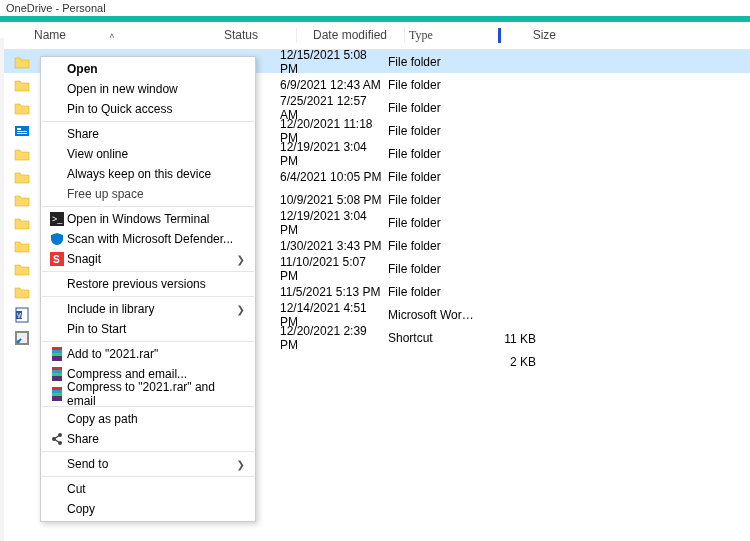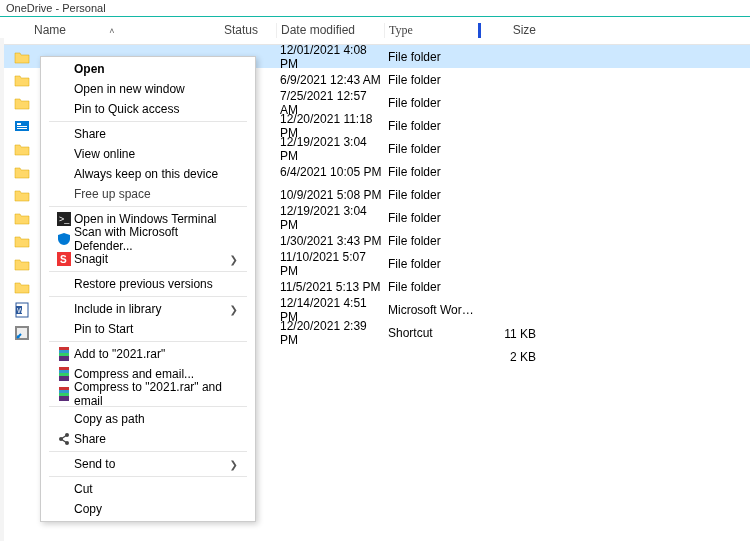--- a/index.html
+++ b/index.html
@@ -10,33 +10,33 @@
     color: #000;
     background: #fff;
     width: 750px;
     height: 541px;
     overflow: hidden;
     position: relative;
   }
   .titlebar {
     padding: 2px 6px;
     font-size: 11px;
-    border-bottom: 1px solid #14b8a6;
+    border-bottom: 6px solid #14b8a6;
     color: #333;
   }
   .header-row {
     display: flex;
     padding: 6px 0 6px 34px;
     border-bottom: 1px solid #e5e5e5;
     color: #444;
     font-size: 12px;
   }
   .col-name   { width: 190px; }
   .col-status { width: 52px; }
-  .col-date   { width: 108px; padding-left: 4px; border-left: 1px solid #eee; }
+  .col-date   { width: 108px; padding-left: 16px; border-left: 1px solid #eee; margin-left: 20px; }
   .col-type   { width: 94px; padding-left: 4px; border-left: 1px solid #eee; font-family: Liberation Serif, serif; }
   .col-size   { width: 58px; padding-left: 4px; border-left: 3px solid #1d4ed8; text-align: right; }
   .sort-indicator { font-size: 9px; color: #666; margin-left: 40px; }
   .rows { }
   .row {
     display: flex;
     align-items: center;
     height: 23px;
     padding-left: 14px;
     font-size: 12px;
@@ -51,21 +51,21 @@
   
   .ctx {
     position: absolute;
     left: 40px;
     top: 56px;
     width: 216px;
     background: #fff;
     border: 1px solid #ccc;
     box-shadow: 2px 2px 6px rgba(0,0,0,0.2);
     font-size: 12px;
-    padding: 2px 7px;
+    padding: 2px 0;
   }
   .ctx .sep { height: 1px; background: #e5e5e5; margin: 2px 1px; }
   .ctx .item {
     display: flex;
     align-items: center;
     height: 20px;
     padding: 0 10px 0 6px;
   }
   .ctx .item .mi-icon { width: 20px; display: flex; justify-content: center; }
   .ctx .item .mi-label { flex: 1; }
@@ -96,21 +96,21 @@
 
 <div class="rows" id="rows">
     <div class="row selected">
       <span class="icon-cell">
         <svg width="16" height="14">
           <path d="M1 3h5l1 2h8v8H1z" fill="#ffd868" stroke="#d9a400" stroke-width="0.5"></path>
         </svg>
       </span>
       <span class="c-name"></span>
       <span class="c-status"></span>
-      <span class="c-date">12/01/2021 4:08 PM</span>
+      <span class="c-date">12/15/2021 5:08 PM</span>
       <span class="c-type">File folder</span>
       <span class="c-size"></span>
     </div>
     <div class="row">
       <span class="icon-cell">
         <svg width="16" height="14">
           <path d="M1 3h5l1 2h8v8H1z" fill="#ffd868" stroke="#d9a400" stroke-width="0.5"></path>
         </svg>
       </span>
       <span class="c-name"></span>

